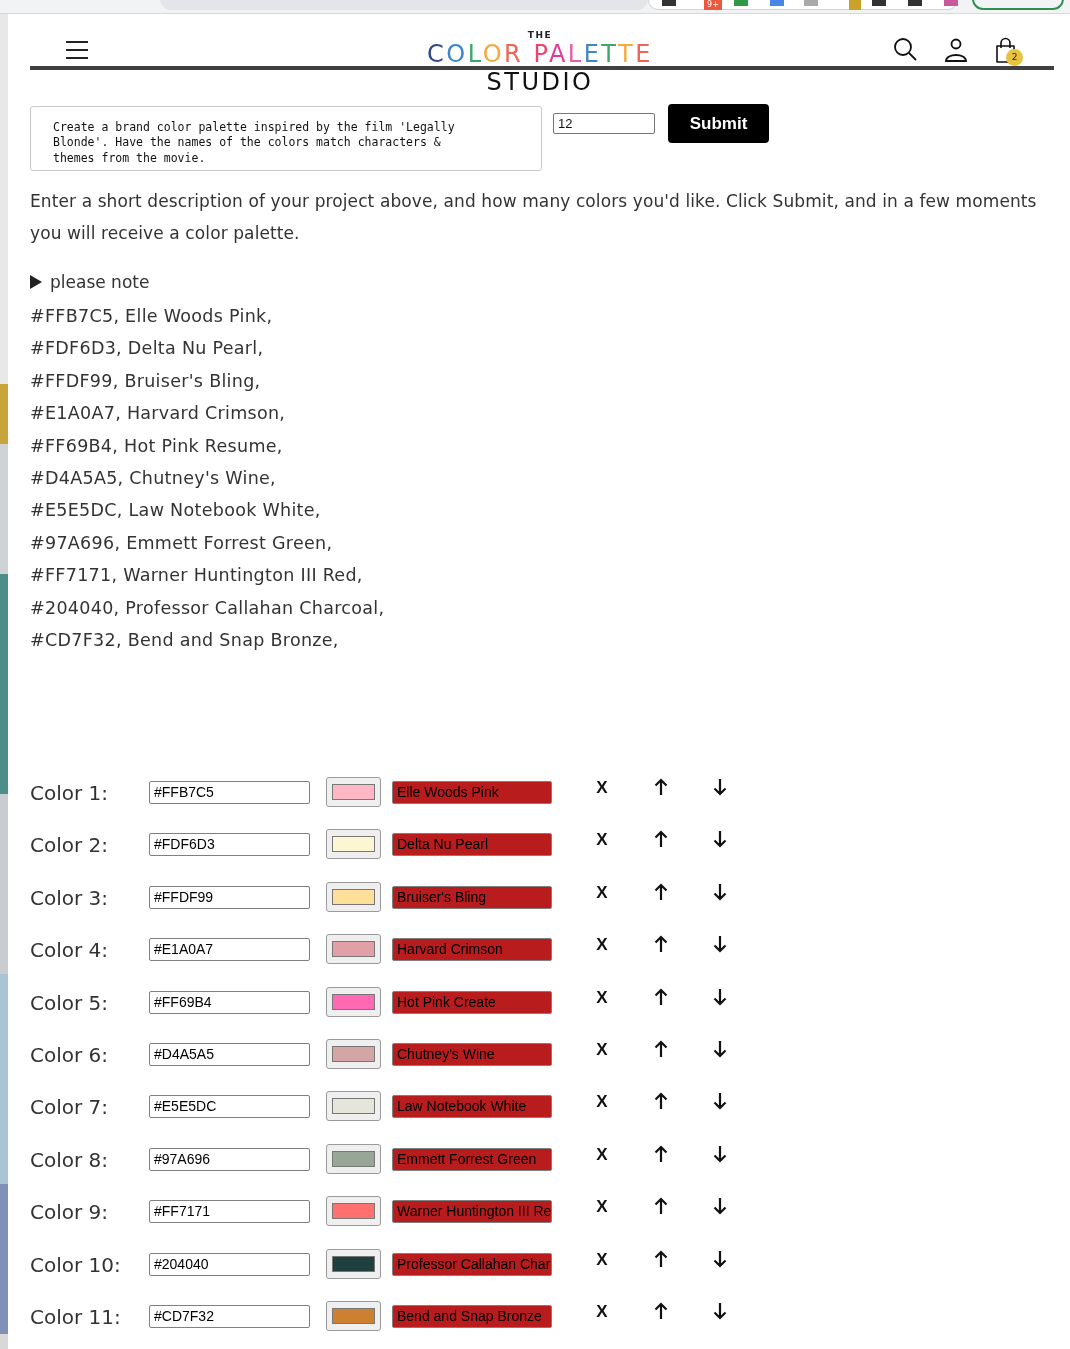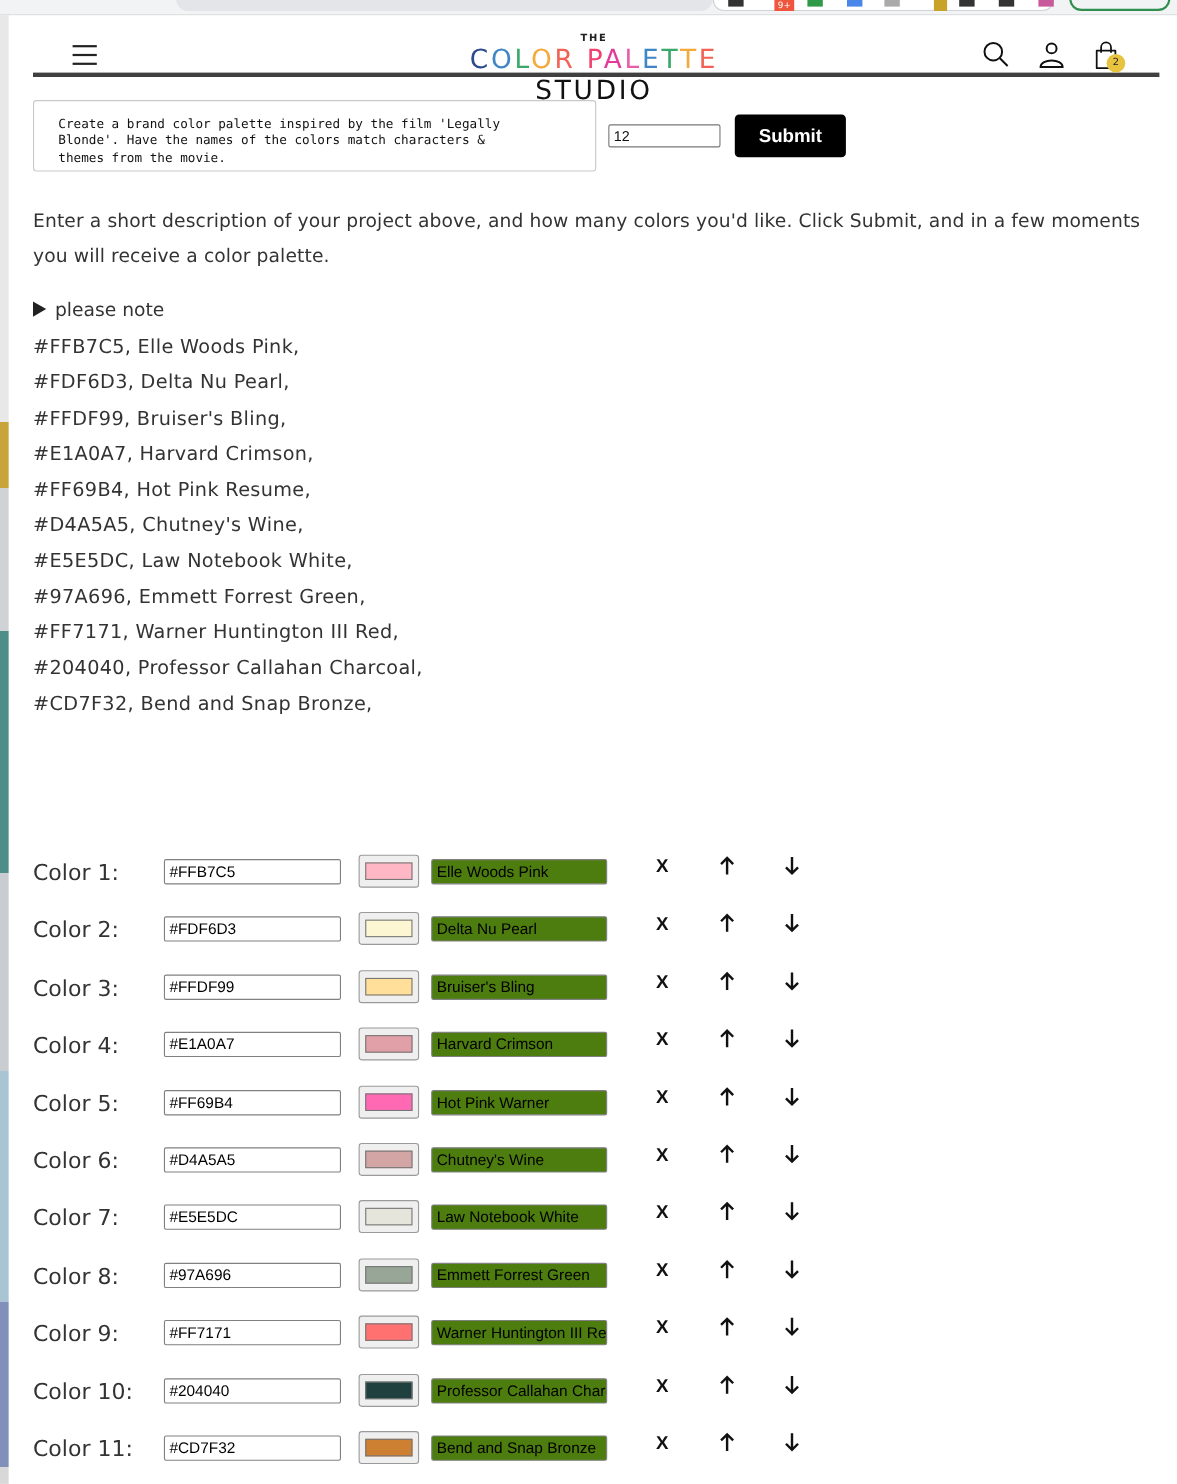--- a/index.html
+++ b/index.html
@@ -23,38 +23,38 @@
   .header { position: absolute; left: 22px; top: 0; width: 1024px; height: 56px; border-bottom: 4px solid #404040; }
   .hamburger { position: absolute; left: 36px; top: 26px; width: 24px; height: 20px; cursor: pointer; }
   .hamburger span { position: absolute; left: 0; width: 22px; height: 2px; background: #222; }
   .logo { position: absolute; left: 340px; top: 16px; width: 340px; text-align: center; }
   .logo .the { font-size: 9px; letter-spacing: 1.5px; font-weight: bold; color: #222; }
   .logo .name { font-size: 24px; letter-spacing: 2.5px; line-height: 28px; font-family: "DejaVu Sans", sans-serif; }
   .hdr-icon { position: absolute; top: 22px; width: 28px; height: 28px; cursor: pointer; }
   .cart-badge { position: absolute; left: 14px; top: 13px; width: 17px; height: 17px; border-radius: 50%; background: #e8c33f; font-size: 9px; color: #222; text-align: center; line-height: 17px; }
 
   
-  .prompt-box { position: absolute; left: 22px; top: 77px; width: 512px; height: 65px; border: 1px solid #c9c9c9; border-radius: 3px; padding: 13px 0 0 22px; font-family: "DejaVu Sans Mono", monospace; font-size: 11.5px; line-height: 15.3px; color: #111; white-space: pre-wrap; cursor: text; }
+  .prompt-box { position: absolute; left: 22px; top: 92px; width: 512px; height: 65px; border: 1px solid #c9c9c9; border-radius: 3px; padding: 13px 0 0 22px; font-family: "DejaVu Sans Mono", monospace; font-size: 11.5px; line-height: 15.3px; color: #111; white-space: pre-wrap; cursor: text; }
   .count-input { position: absolute; left: 545px; top: 99px; width: 102px; height: 21px; border: 1px solid #777; border-radius: 2px; font-family: "Liberation Sans", sans-serif; font-size: 13px; padding-left: 4px; line-height: 19px; color: #111; }
   .submit-btn { position: absolute; left: 660px; top: 90px; width: 101px; height: 39px; background: #000; color: #fff; border-radius: 4px; font-family: "Liberation Sans", sans-serif; font-weight: bold; font-size: 17px; text-align: center; line-height: 39px; cursor: pointer; }
 
   .desc { position: absolute; left: 22px; top: 171px; width: 1030px; font-size: 17px; line-height: 32px; color: #333; letter-spacing: 0.1px; }
   .note { position: absolute; left: 22px; top: 258px; font-size: 17px; color: #333; cursor: pointer; }
   .note .tri { display: inline-block; width: 0; height: 0; border-top: 7px solid transparent; border-bottom: 7px solid transparent; border-left: 12px solid #222; vertical-align: -1px; margin-right: 8px; }
   .result-list { position: absolute; left: 22px; top: 286px; font-size: 17.5px; line-height: 32.4px; color: #333; letter-spacing: 0.3px; }
   .populate-btn { position: absolute; left: 24px; top: 676px; width: 262px; height: 39px; background: #000; color: #fff; border-radius: 5px; font-family: "DejaVu Sans", sans-serif; font-weight: bold; font-size: 15.5px; text-align: center; line-height: 39px; cursor: pointer; }
 
   
   .rows { position: absolute; left: 0; top: 762px; }
   .row { position: absolute; left: 0; width: 760px; height: 40px; }
   .row .lbl { position: absolute; left: 22px; top: 5px; font-size: 20px; color: #333; }
   .row .hex { position: absolute; left: 141px; top: 5px; width: 161px; height: 23px; border: 1px solid #808080; border-radius: 2px; font-family: "Liberation Sans", sans-serif; font-size: 14px; padding-left: 4px; line-height: 21px; color: #000; background: #fff; }
   .row .swatch-btn { position: absolute; left: 318px; top: 1px; width: 55px; height: 30px; border: 1px solid #9a9a9a; border-radius: 3px; background: #efefef; cursor: pointer; }
   .row .swatch { position: absolute; left: 5px; top: 6px; width: 43px; height: 16px; border: 1px solid #777; }
-  .row .name { position: absolute; left: 384px; top: 5px; width: 160px; height: 23px; border: 1px solid #808080; border-radius: 2px; font-family: "Liberation Sans", sans-serif; font-size: 14px; padding-left: 4px; line-height: 21px; color: #000; background: #4d7c0f; overflow: hidden; white-space: nowrap; }
+  .row .name { position: absolute; left: 384px; top: 5px; width: 160px; height: 23px; border: 1px solid #808080; border-radius: 2px; font-family: "Liberation Sans", sans-serif; font-size: 14px; padding-left: 4px; line-height: 21px; color: #000; background: #b91c1c; overflow: hidden; white-space: nowrap; }
   .row .act { position: absolute; top: 2px; font-family: "Liberation Sans", sans-serif; font-size: 17px; font-weight: bold; color: #111; cursor: pointer; width: 20px; text-align: center; }
   .row .x { left: 584px; }
   .row .up { left: 643px; }
   .row .down { left: 702px; }
 </style>
 </head>
 <body>
 
 <div class="chrome">
   <div class="addr"></div>
@@ -189,21 +189,21 @@
         <div class="act down"><svg width="16" height="18" viewBox="0 0 16 18">
             <path d="M8 1 L8 16 M2.5 10.5 L8 16 L13.5 10.5" fill="none" stroke="#111" stroke-width="2.2"></path>
           </svg></div>
       </div>
       <div class="row" style="top: 209.6px;">
         <div class="lbl">Color 5:</div>
         <div class="hex">#FF69B4</div>
         <div class="swatch-btn">
           <div class="swatch" style="background:#FF69B4"></div>
         </div>
-        <div class="name">Hot Pink Warner</div>
+        <div class="name">Hot Pink Create</div>
         <div class="act x">X</div>
         <div class="act up"><svg width="16" height="18" viewBox="0 0 16 18">
             <path d="M8 2 L8 17 M2.5 7.5 L8 2 L13.5 7.5" fill="none" stroke="#111" stroke-width="2.2"></path>
           </svg></div>
         <div class="act down"><svg width="16" height="18" viewBox="0 0 16 18">
             <path d="M8 1 L8 16 M2.5 10.5 L8 16 L13.5 10.5" fill="none" stroke="#111" stroke-width="2.2"></path>
           </svg></div>
       </div>
       <div class="row" style="top: 262px;">
         <div class="lbl">Color 6:</div>

